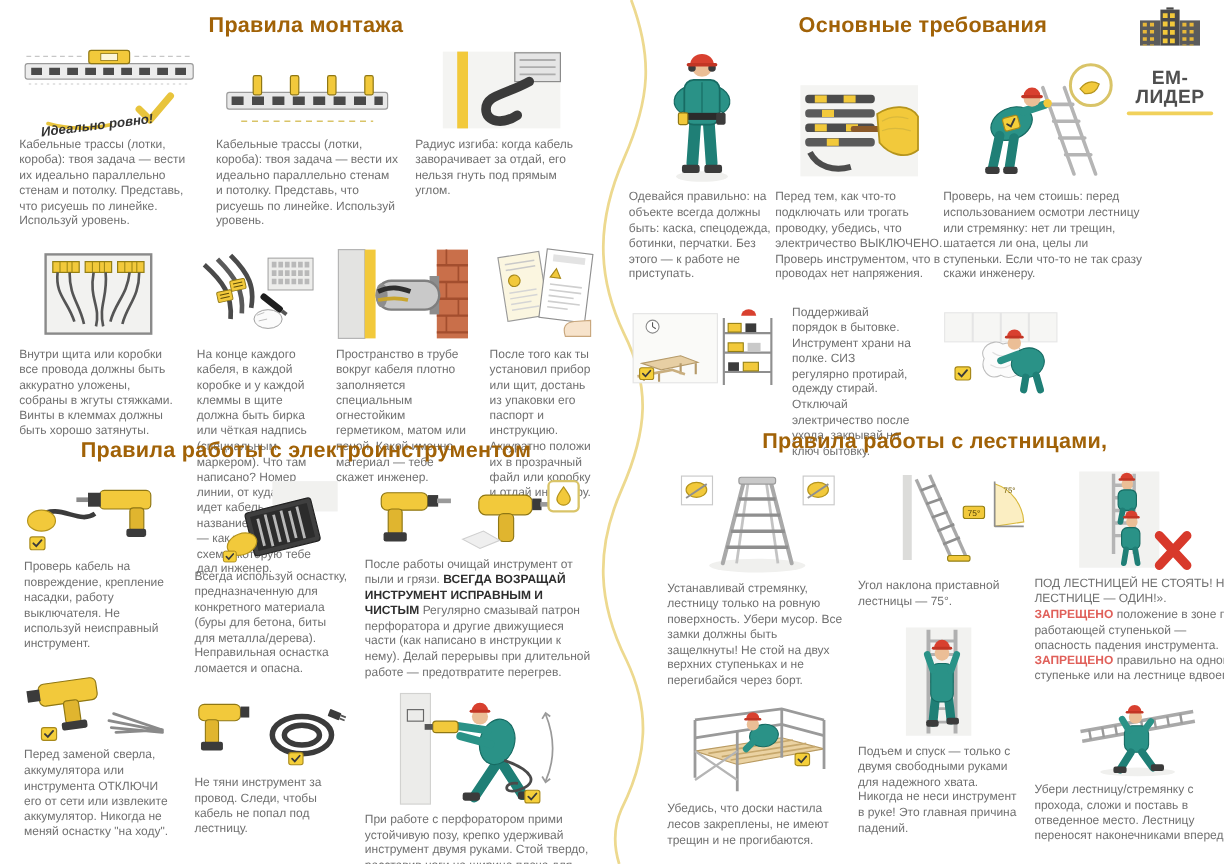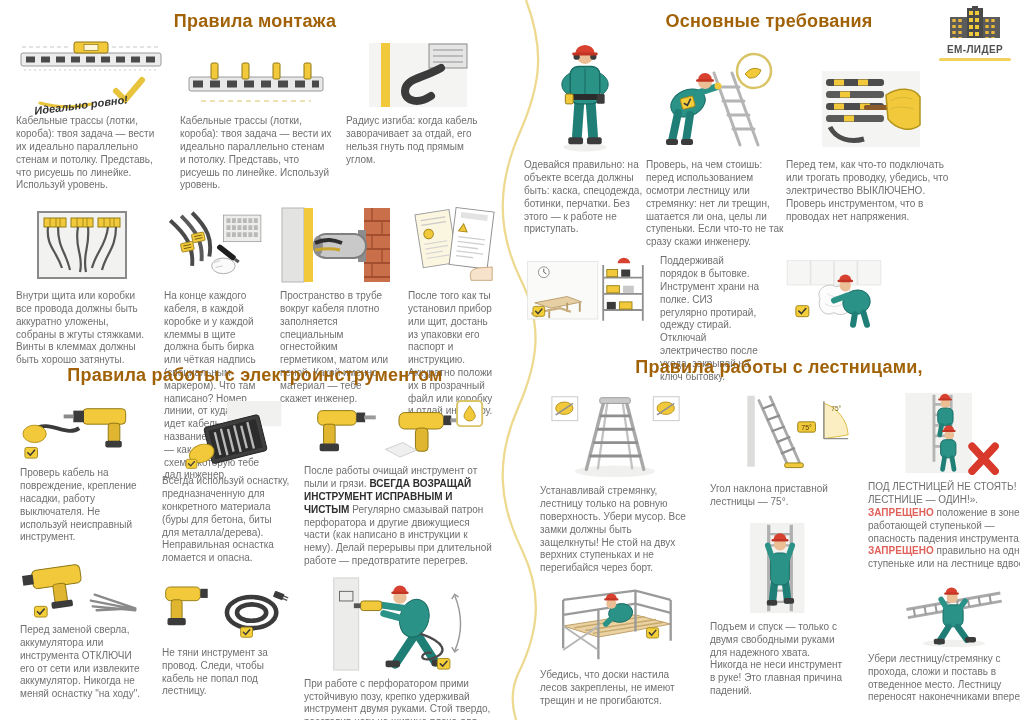--- a/index.html
+++ b/index.html
@@ -25,25 +25,25 @@
   .r-row1{display:grid;grid-template-columns:122px 140px 170px;margin-top:6px;height:214px;}
   .r-row1 .illus{height:116px;}
   .r-row2{display:flex;align-items:flex-start;margin-top:4px;}
   .r-row2 .illus{align-items:center;}
   
   #power-tools{left:20px;top:366px;width:470px;}
   .p-cols{display:grid;grid-template-columns:128px 128px 190px;column-gap:14px;margin-top:8px;}
   .p-cols .illus{margin-top:6px;}
   
   #ladders{left:540px;top:358px;width:478px;}
-  .l-cols{display:grid;grid-template-columns:152px 140px 172px;column-gap:18px;margin-top:8px;}
+  .l-cols{display:grid;grid-template-columns:152px 140px 172px;column-gap:7px;margin-top:8px;margin-left:16px;}
   .l-cols .illus{margin-top:6px;}
   
   .logo{position:absolute;left:933px;top:6px;width:84px;text-align:center;}
-  .logo-text{font-size:10px;font-weight:bold;color:#4f4f4f;letter-spacing:.4px;line-height:1;margin-top:1px;}
+  .logo-text{font-size:16px;font-weight:bold;color:#4f4f4f;letter-spacing:.4px;line-height:1;margin-top:13px;}
   .logo-tag{height:3px;background:#EFC93F;border-radius:2px;margin:3px 6px 0 6px;opacity:.85;}
   .divider{position:absolute;left:468px;top:0;pointer-events:none;}
 </style>
 </head>
 <body>
 
 <div class="poster">
 
   <svg width="0" height="0" style="position:absolute" aria-hidden="true">
     <defs>
@@ -237,46 +237,20 @@
             <circle cx="26.5" cy="18" r="3.2" fill="#3b3b3b"></circle>
               <circle cx="43.5" cy="18" r="3.2" fill="#3b3b3b"></circle>
             <path d="M25 15 a10 9 0 0 1 20 0 z" fill="#D8402F"></path>
             <rect x="22" y="13.8" width="26" height="3" rx="1.5" fill="#C23524"></rect>
           </svg>
         </div>
         <p class="cap">Одевайся правильно: на объекте всегда должны быть: каска, спецодежда, ботинки, перчатки. Без этого — к работе не приступать.</p>
       </div>
       <div>
         <div class="illus">
-          <svg width="124" height="104" viewBox="0 0 124 104">
-            <g stroke="#b5b5b5" stroke-width="3" stroke-linecap="round" fill="none">
-              <path d="M60 24 L86 96"></path>
-                <path d="M78 24 L104 96"></path>
-              <path d="M64 38 h21 M69 52 h21 M74 66 h21 M79 80 h21"></path>
-            </g>
-            <circle cx="100" cy="22" r="17" fill="#fff" stroke="#D9C468" stroke-width="2.5"></circle>
-            <path d="M91 25 q7 -9 16 -4 q-3 9 -12 8 z" fill="#F2C93B" stroke="#B5941C"></path>
-            <ellipse cx="34" cy="54" rx="18" ry="13" fill="#2A9287" stroke="#176B63" transform="rotate(-25 34 54)"></ellipse>
-            <path d="M44 44 L62 38" stroke="#2A9287" stroke-width="7" stroke-linecap="round"></path>
-            <circle cx="64" cy="37" r="3.5" fill="#F2C93B"></circle>
-            <circle cx="51" cy="33" r="7" fill="#EBBE96"></circle>
-            <g transform="translate(44 23)">
-                <path d="M0 8 a7 7 0 0 1 14 0 z" fill="#D8402F"></path>
-                <rect x="-2" y="7.2" width="18" height="2.6" rx="1.3" fill="#C23524"></rect>
-              </g>
-            <path d="M24 64 L18 92 M36 66 L32 92" stroke="#1F7F76" stroke-width="8" stroke-linecap="round"></path>
-            <rect x="12" y="90" width="12" height="6" rx="2" fill="#3b3b3b"></rect>
-              <rect x="27" y="90" width="12" height="6" rx="2" fill="#3b3b3b"></rect>
-            <use href="#chk" transform="translate(26 50) rotate(-15)"></use>
-          </svg>
-        </div>
-        <p class="cap">Проверь, на чем стоишь: перед использованием осмотри лестницу или стремянку: нет ли трещин, шатается ли она, целы ли ступеньки. Если что-то не так сразу скажи инженеру.</p>
-      </div>
-      <div>
-        <div class="illus">
           <svg width="110" height="84" viewBox="0 0 110 84">
             <rect x="6" y="2" width="98" height="76" fill="#f4f4f2"></rect>
             <g>
               <rect x="10" y="10" width="58" height="7" rx="3" fill="#4c4c4c"></rect>
                 <rect x="18" y="10.5" width="10" height="6" fill="#F2C93B"></rect>
                 <rect x="42" y="10.5" width="10" height="6" fill="#F2C93B"></rect>
               <rect x="10" y="22" width="58" height="7" rx="3" fill="#5a5a5a"></rect>
                 <rect x="24" y="22.5" width="10" height="6" fill="#F2C93B"></rect>
               <rect x="10" y="34" width="58" height="7" rx="3" fill="#4c4c4c"></rect>
                 <rect x="18" y="34.5" width="10" height="6" fill="#F2C93B"></rect>
@@ -284,20 +258,46 @@
               <rect x="10" y="46" width="58" height="7" rx="3" fill="#5a5a5a"></rect>
                 <rect x="28" y="46.5" width="10" height="6" fill="#F2C93B"></rect>
               <path d="M14 58 C20 70 34 74 48 70" stroke="#4c4c4c" stroke-width="5" fill="none"></path>
             </g>
             <rect x="48" y="36" width="26" height="5" rx="2" fill="#8a5a2a"></rect>
             <path d="M70 26 C82 18 98 18 104 28 L104 56 C94 64 80 60 72 50 z" fill="#F2C93B" stroke="#B5941C" stroke-width="1.5"></path>
             <path d="M74 32 q10 -6 22 -2 M74 40 q10 -4 24 0" stroke="#D9B93C" fill="none"></path>
           </svg>
         </div>
         <p class="cap">Перед тем, как что-то подключать или трогать проводку, убедись, что электричество ВЫКЛЮЧЕНО. Проверь инструментом, что в проводах нет напряжения.</p>
+      </div>
+      <div>
+        <div class="illus">
+          <svg width="124" height="104" viewBox="0 0 124 104">
+            <g stroke="#b5b5b5" stroke-width="3" stroke-linecap="round" fill="none">
+              <path d="M60 24 L86 96"></path>
+                <path d="M78 24 L104 96"></path>
+              <path d="M64 38 h21 M69 52 h21 M74 66 h21 M79 80 h21"></path>
+            </g>
+            <circle cx="100" cy="22" r="17" fill="#fff" stroke="#D9C468" stroke-width="2.5"></circle>
+            <path d="M91 25 q7 -9 16 -4 q-3 9 -12 8 z" fill="#F2C93B" stroke="#B5941C"></path>
+            <ellipse cx="34" cy="54" rx="18" ry="13" fill="#2A9287" stroke="#176B63" transform="rotate(-25 34 54)"></ellipse>
+            <path d="M44 44 L62 38" stroke="#2A9287" stroke-width="7" stroke-linecap="round"></path>
+            <circle cx="64" cy="37" r="3.5" fill="#F2C93B"></circle>
+            <circle cx="51" cy="33" r="7" fill="#EBBE96"></circle>
+            <g transform="translate(44 23)">
+                <path d="M0 8 a7 7 0 0 1 14 0 z" fill="#D8402F"></path>
+                <rect x="-2" y="7.2" width="18" height="2.6" rx="1.3" fill="#C23524"></rect>
+              </g>
+            <path d="M24 64 L18 92 M36 66 L32 92" stroke="#1F7F76" stroke-width="8" stroke-linecap="round"></path>
+            <rect x="12" y="90" width="12" height="6" rx="2" fill="#3b3b3b"></rect>
+              <rect x="27" y="90" width="12" height="6" rx="2" fill="#3b3b3b"></rect>
+            <use href="#chk" transform="translate(26 50) rotate(-15)"></use>
+          </svg>
+        </div>
+        <p class="cap">Проверь, на чем стоишь: перед использованием осмотри лестницу или стремянку: нет ли трещин, шатается ли она, целы ли ступеньки. Если что-то не так сразу скажи инженеру.</p>
       </div>
     </div>
     <div class="r-row2">
       <div class="illus" style="width:126px;height:74px">
         <svg width="126" height="72" viewBox="0 0 140 80">
           <rect x="4" y="6" width="78" height="64" fill="#fafaf8" stroke="#e3e3e3"></rect>
           <circle cx="22" cy="18" r="6" fill="#fff" stroke="#8a8a8a"></circle>
             <path d="M22 18 v-4 M22 18 l3 2" stroke="#555"></path>
           <path d="M12 52 L48 45 L64 51 L30 58 z" fill="#E7CFA4" stroke="#B59A6A"></path>
           <path d="M14 58 v10 M28 59 v10 M48 52 v10 M62 52 v10" stroke="#B59A6A" stroke-width="2"></path>

